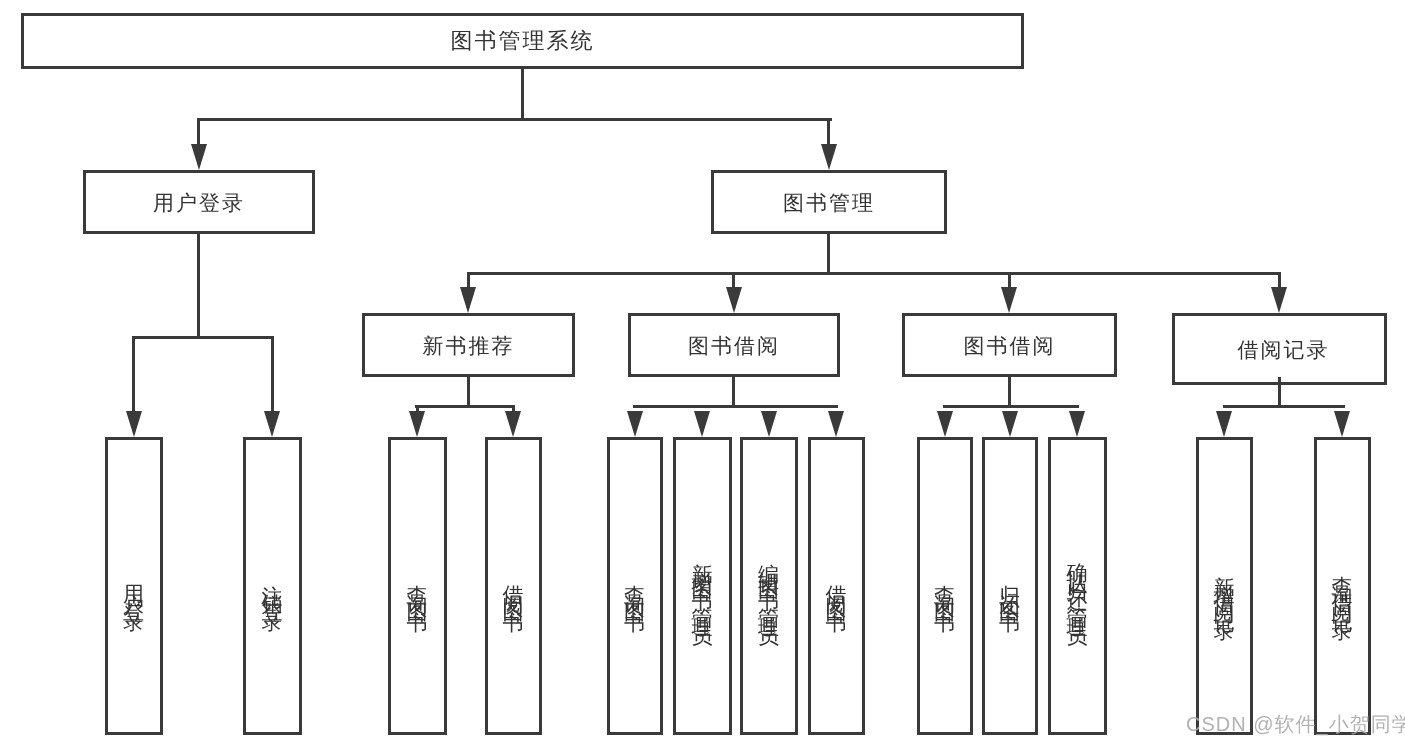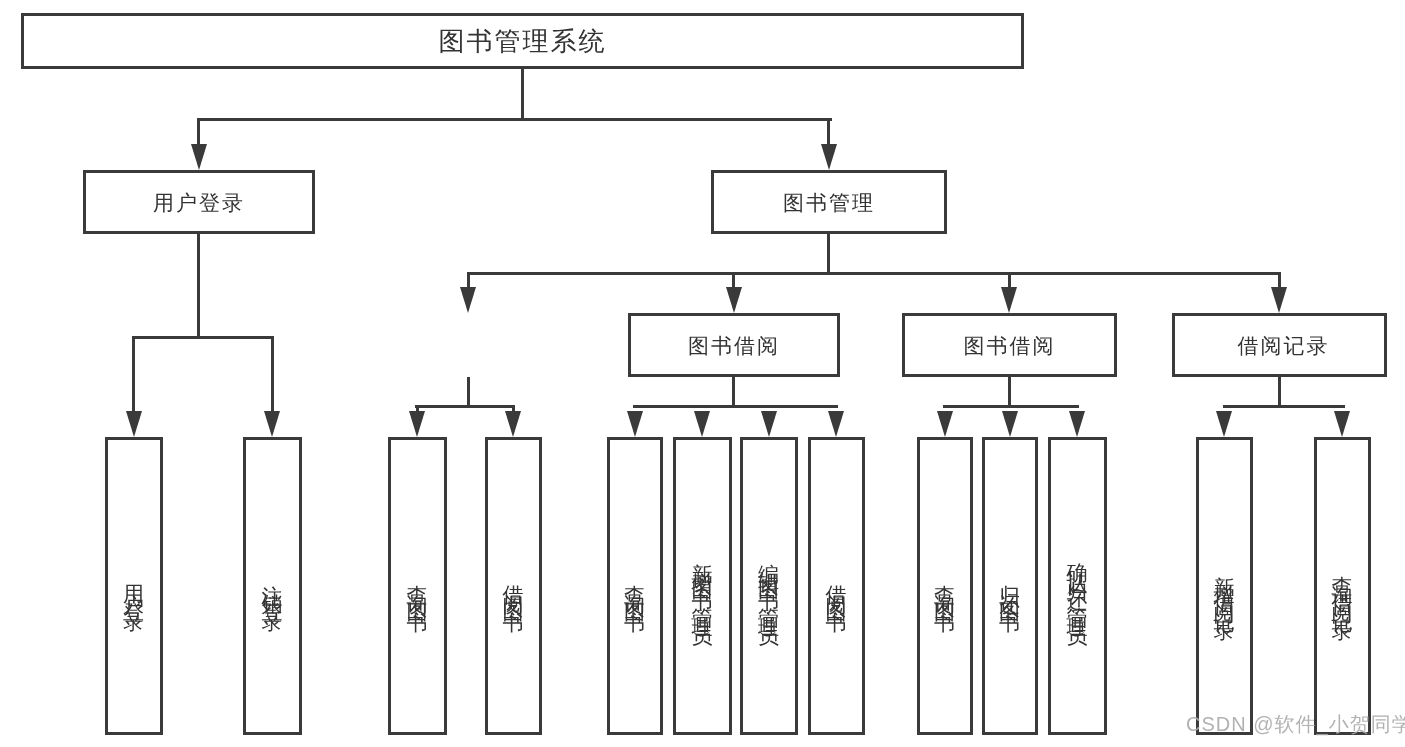--- a/index.html
+++ b/index.html
@@ -18,21 +18,21 @@
     background: #ffffff;
     color: #333333;
     display: flex;
     align-items: center;
     justify-content: center;
     font-size: 21px;
     line-height: 1;
     text-align: center;
   }
   .hbox { letter-spacing: 2px; }
-  .root-box { font-size: 26px; }
+  .root-box { font-size: 22px; }
   .vbox {
     writing-mode: vertical-rl;
     text-orientation: mixed;
     letter-spacing: 9px;
     font-size: 21px;
   }
   .line {
     position: absolute;
     background: #3a3a3a;
   }
@@ -89,27 +89,30 @@
   <div class="line" style="left:467px; top:272px; width:814px; height:3px;"></div>
   <div class="line" style="left:467px; top:272px; width:3px; height:17px;"></div>
   <div class="ahead" style="left:460px; top:287px;"></div>
   <div class="line" style="left:732px; top:272px; width:3px; height:17px;"></div>
   <div class="ahead" style="left:726px; top:287px;"></div>
   <div class="line" style="left:1008px; top:272px; width:3px; height:17px;"></div>
   <div class="ahead" style="left:1001px; top:287px;"></div>
   <div class="line" style="left:1278px; top:272px; width:3px; height:17px;"></div>
   <div class="ahead" style="left:1271px; top:287px;"></div>
 
+  <div class="box hbox" style="left:362px; top:313px; width:213px; height:64px;">
+    <span>新书推荐</span>
+  </div>
   <div class="box hbox" style="left:628px; top:313px; width:212px; height:64px;justify-content:center;">
     <span>图书借阅</span>
   </div>
   <div class="box hbox" style="left:902px; top:313px; width:215px; height:64px;">
     <span>图书借阅</span>
   </div>
-  <div class="box hbox" style="left:1172px; top:313px; width:215px; height:64px;padding-left:8px;">
+  <div class="box hbox" style="left:1172px; top:313px; width:215px; height:72px;padding-left:8px;">
     <span>借阅记录</span>
   </div>
 
   <div class="line" style="left:467px; top:377px; width:3px; height:31px;"></div>
   <div class="line" style="left:415px; top:405px; width:100px; height:3px;"></div>
   <div class="line" style="left:416px; top:405px; width:3px; height:10px;"></div>
   <div class="ahead" style="left:409px; top:411px;"></div>
   <div class="line" style="left:512px; top:405px; width:3px; height:10px;"></div>
   <div class="ahead" style="left:505px; top:411px;"></div>
 

